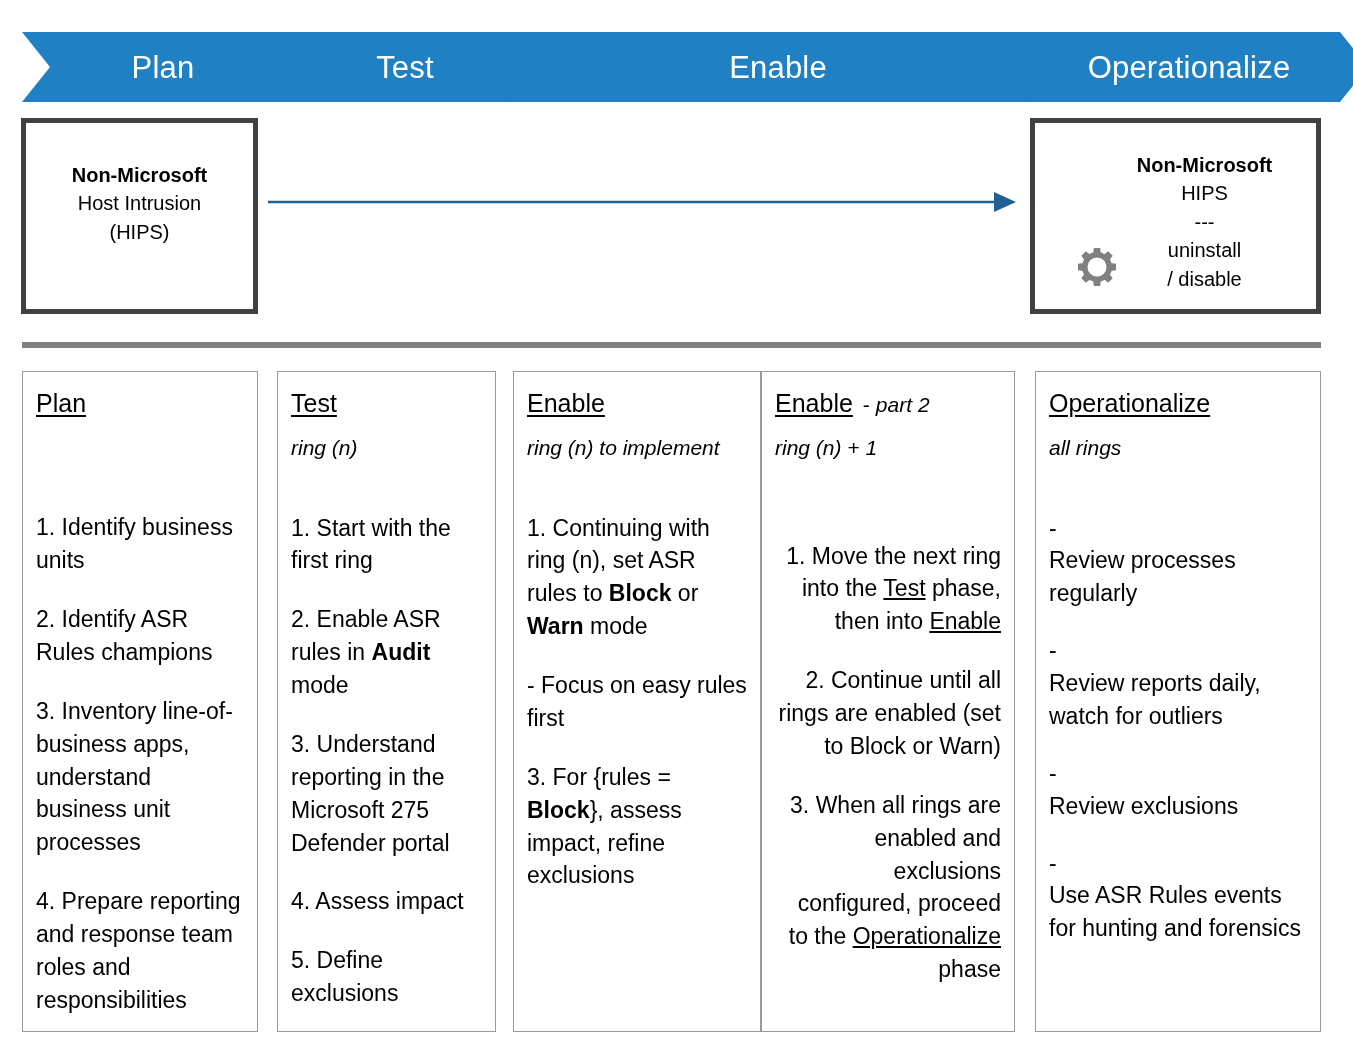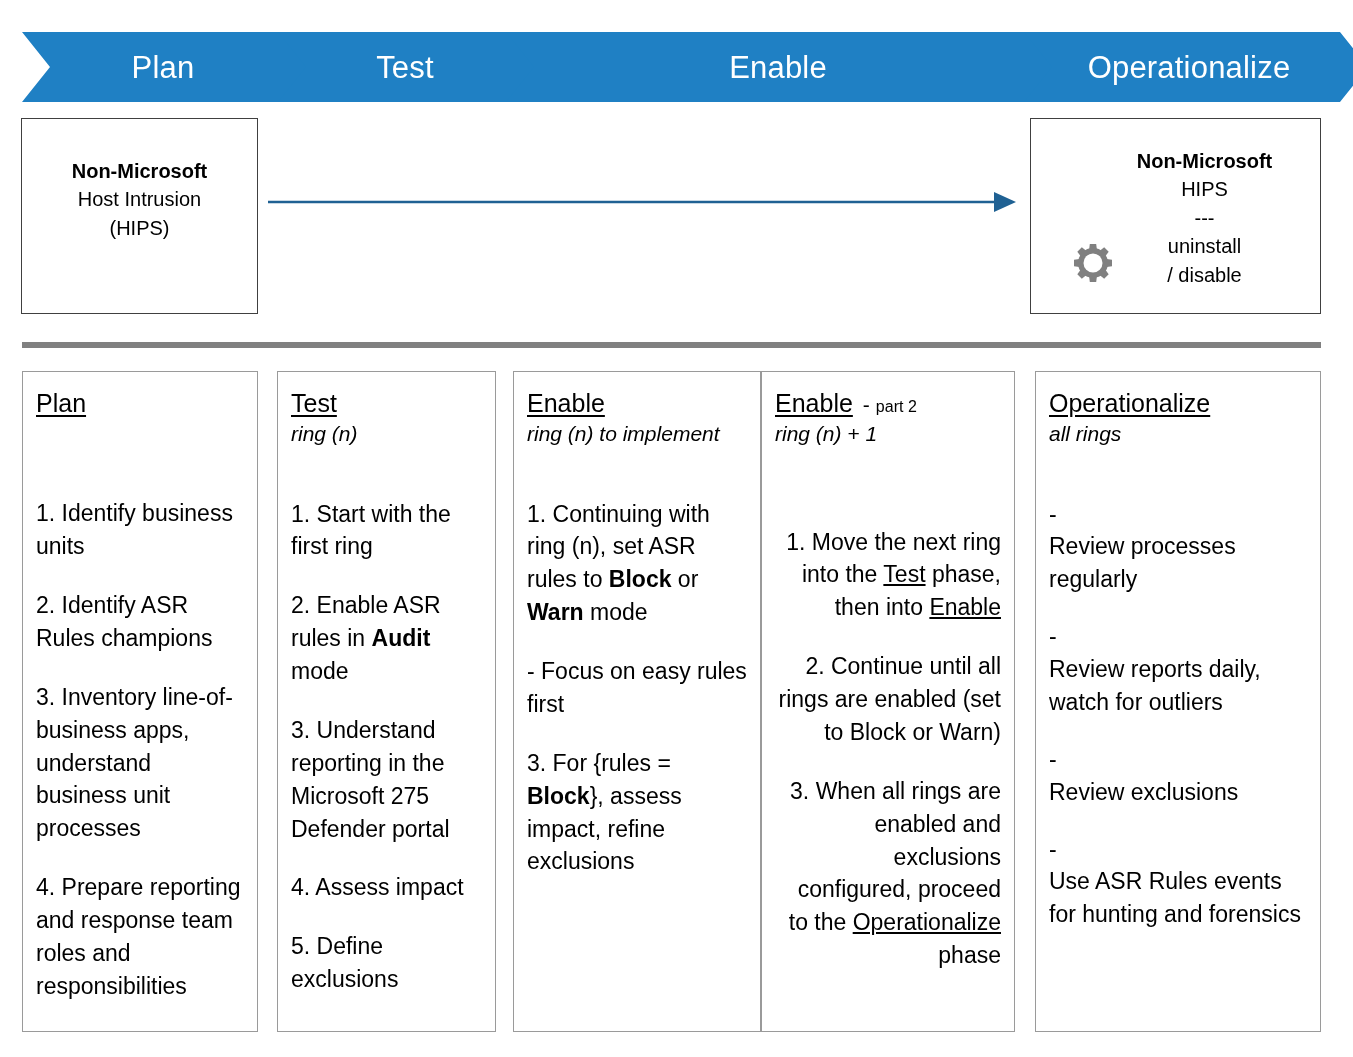--- a/index.html
+++ b/index.html
@@ -38,21 +38,21 @@
     font-size: 31px;
     font-weight: 400;
     line-height: 1;
     letter-spacing: 0.2px;
     white-space: nowrap;
   }
 
   
   .top-box {
     position: absolute;
-    border: 1px solid #404040;
+    border: 5px solid #404040;
     background: #ffffff;
     box-sizing: border-box;
   }
   .box-text {
     text-align: center;
     font-size: 20px;
     line-height: 1.42;
   }
   .box-text .b { font-weight: bold; }
 
@@ -125,27 +125,28 @@
   }
   .panel-title .u {
     text-decoration: underline;
     text-underline-offset: 3px;
   }
   .panel-title .dash {
     font-size: 21px;
     padding: 0 6px 0 10px;
   }
   .panel-title .part {
-    font-size: 16px;
+    font-size: 21px;
+    font-style: italic;
   }
   .panel-sub {
     font-size: 21px;
     font-style: italic;
     line-height: 1.3;
-    margin-top: 1px;
+    margin-top: 15px;
     white-space: nowrap;
   }
   .panel-body {
     margin-top: 50px;
     font-size: 23px;
     line-height: 1.43;
   }
   .panel-body p {
     margin: 0 0 26px 0;
   }

